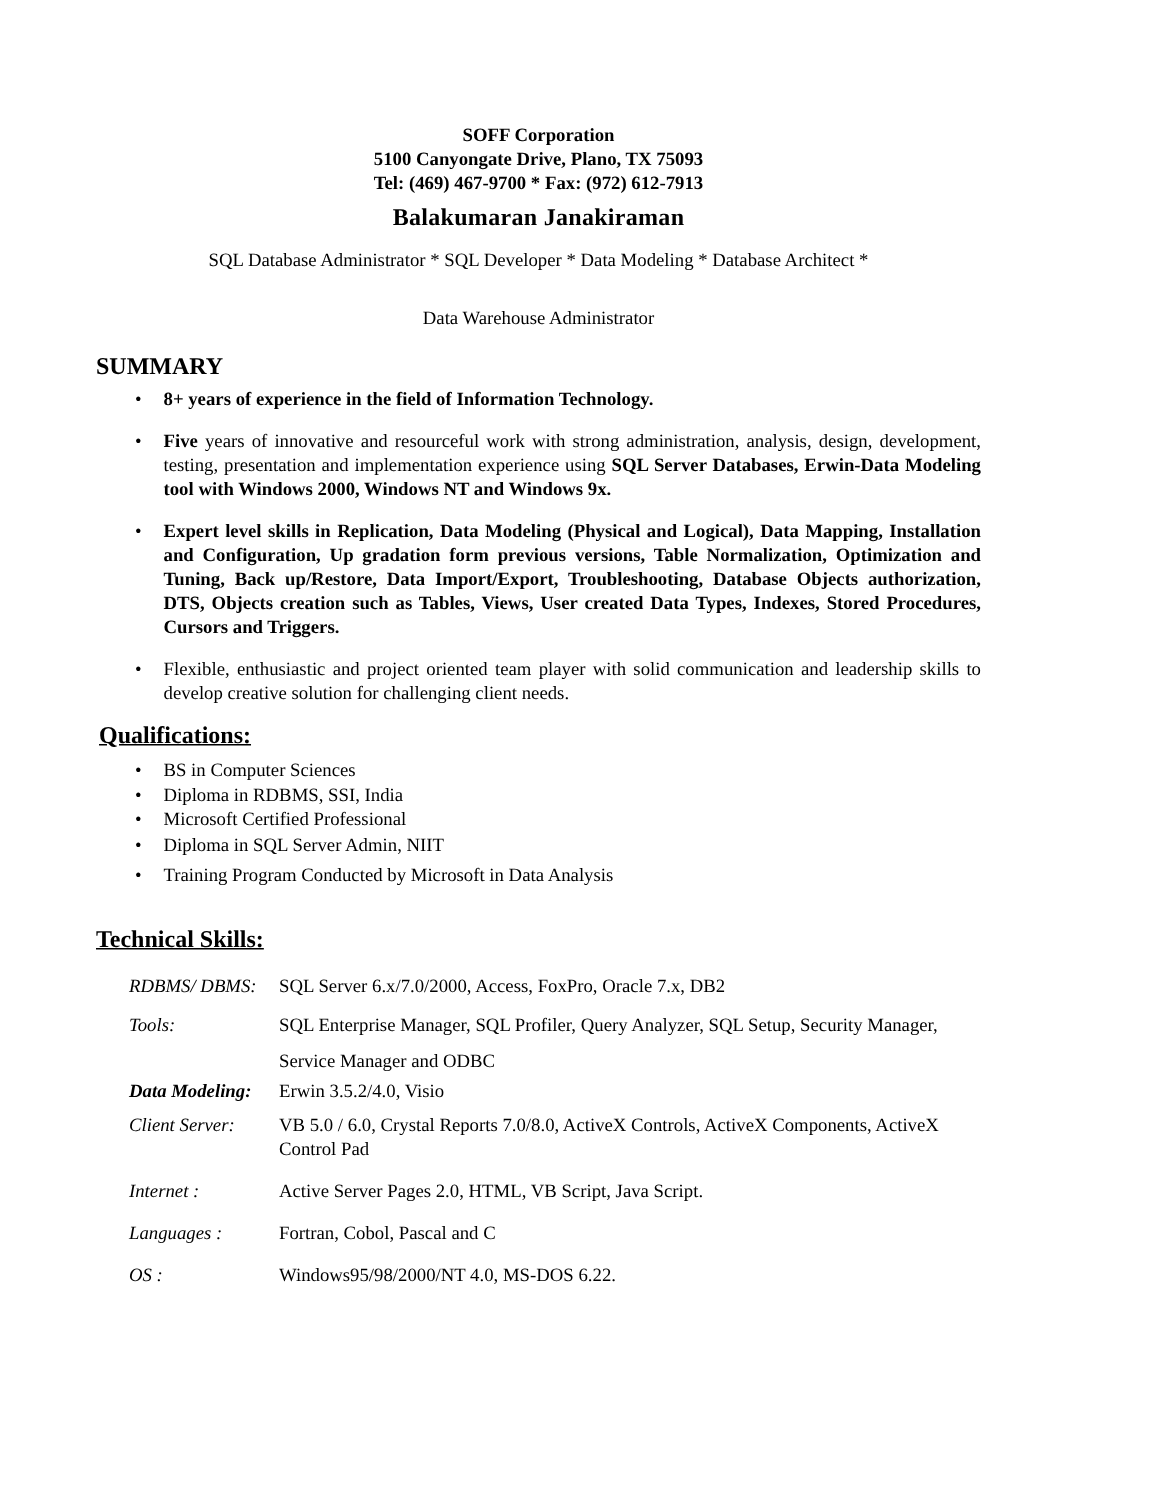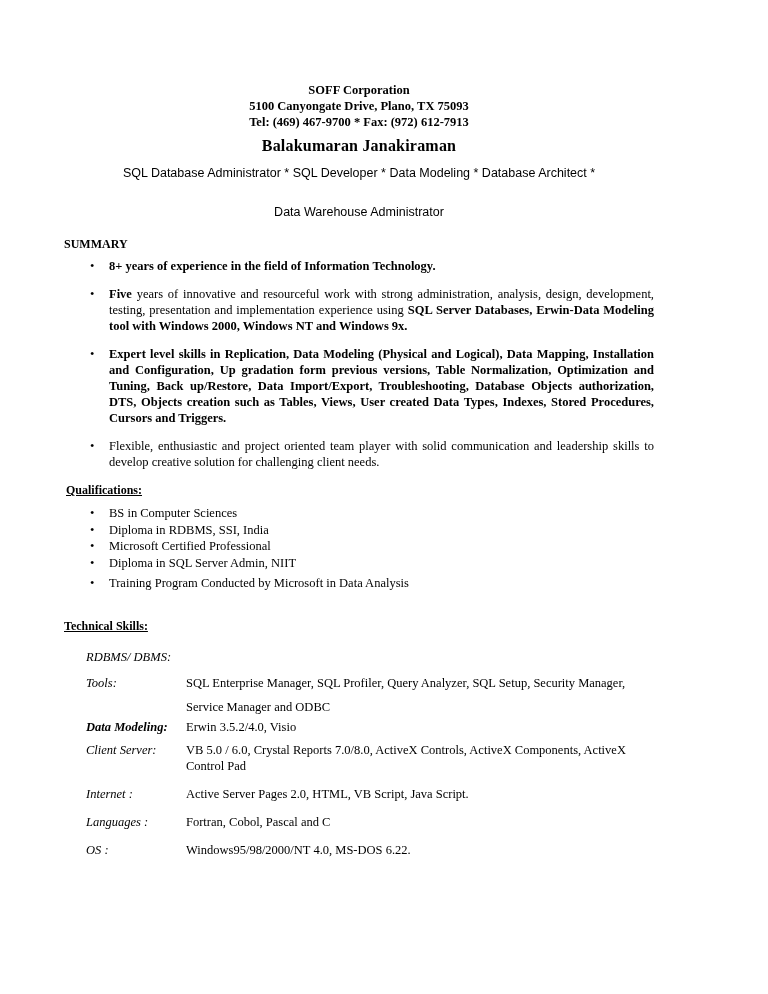--- a/index.html
+++ b/index.html
@@ -11,24 +11,24 @@
     margin: 0 auto;
     background: #ffffff;
     color: #000000;
     font-family: "Liberation Serif", serif;
     font-size: 12.5px;
     padding: 82px 114px 20px 64px;
     overflow: hidden;
   }
   .hdr-line { font-weight: 700; text-align: center; line-height: 16px; }
   .name { text-align: center; font-size: 16px; font-weight: 700; margin-top: 6px; line-height: 20px; letter-spacing: .2px; }
-  .role-line { text-align: center; font-family: Liberation Sans, sans-serif; font-size: 12.5px; line-height: 15px; }
+  .role-line { text-align: center; font-family: Liberation Serif, serif; font-size: 12.5px; line-height: 15px; }
   .role-1 { margin-top: 10px; }
   .role-2 { margin-top: 24px; }
-  .sec-heading { font-weight: 700; font-size: 12px; line-height: 17px; }
+  .sec-heading { font-weight: 700; font-size: 16px; line-height: 17px; }
   .summary-heading { margin-top: 16px; }
   .underline { text-decoration: underline; }
 
   ul { list-style: none; margin: 0; padding: 0; }
   .bullets { margin-top: 5px; }
   .bullets > li { position: relative; padding-left: 45px; margin-bottom: 12px; line-height: 16px; text-align: justify; }
   .dot { position: absolute; left: 26px; top: 0; }
   .b { font-weight: 700; }
   .li-loose { line-height: 23px; margin-bottom: 2px; }
 
@@ -111,20 +111,21 @@
     </li>
   </ul>
 
   <div class="sec-heading ts-heading">
     <span class="underline">Technical Skills:</span>
   </div>
   <div class="ts-rows">
 
     <div class="ts-row mb6">
       <span class="ts-label">RDBMS/ DBMS:</span>
+      <span class="ts-value">SQL Server 6.x/7.0/2000, Access, FoxPro, Oracle 7.x, DB2</span>
     </div>
 
     <div class="ts-row row-tools">
       <span class="ts-label">Tools:</span>
       <span class="ts-value">SQL Enterprise Manager, SQL Profiler, Query Analyzer, SQL Setup, Security Manager, Service Manager and ODBC</span>
     </div>
 
     <div class="ts-row bold-label mb7">
       <span class="ts-label">Data Modeling:</span>
       <span class="ts-value">Erwin 3.5.2/4.0, Visio</span>

